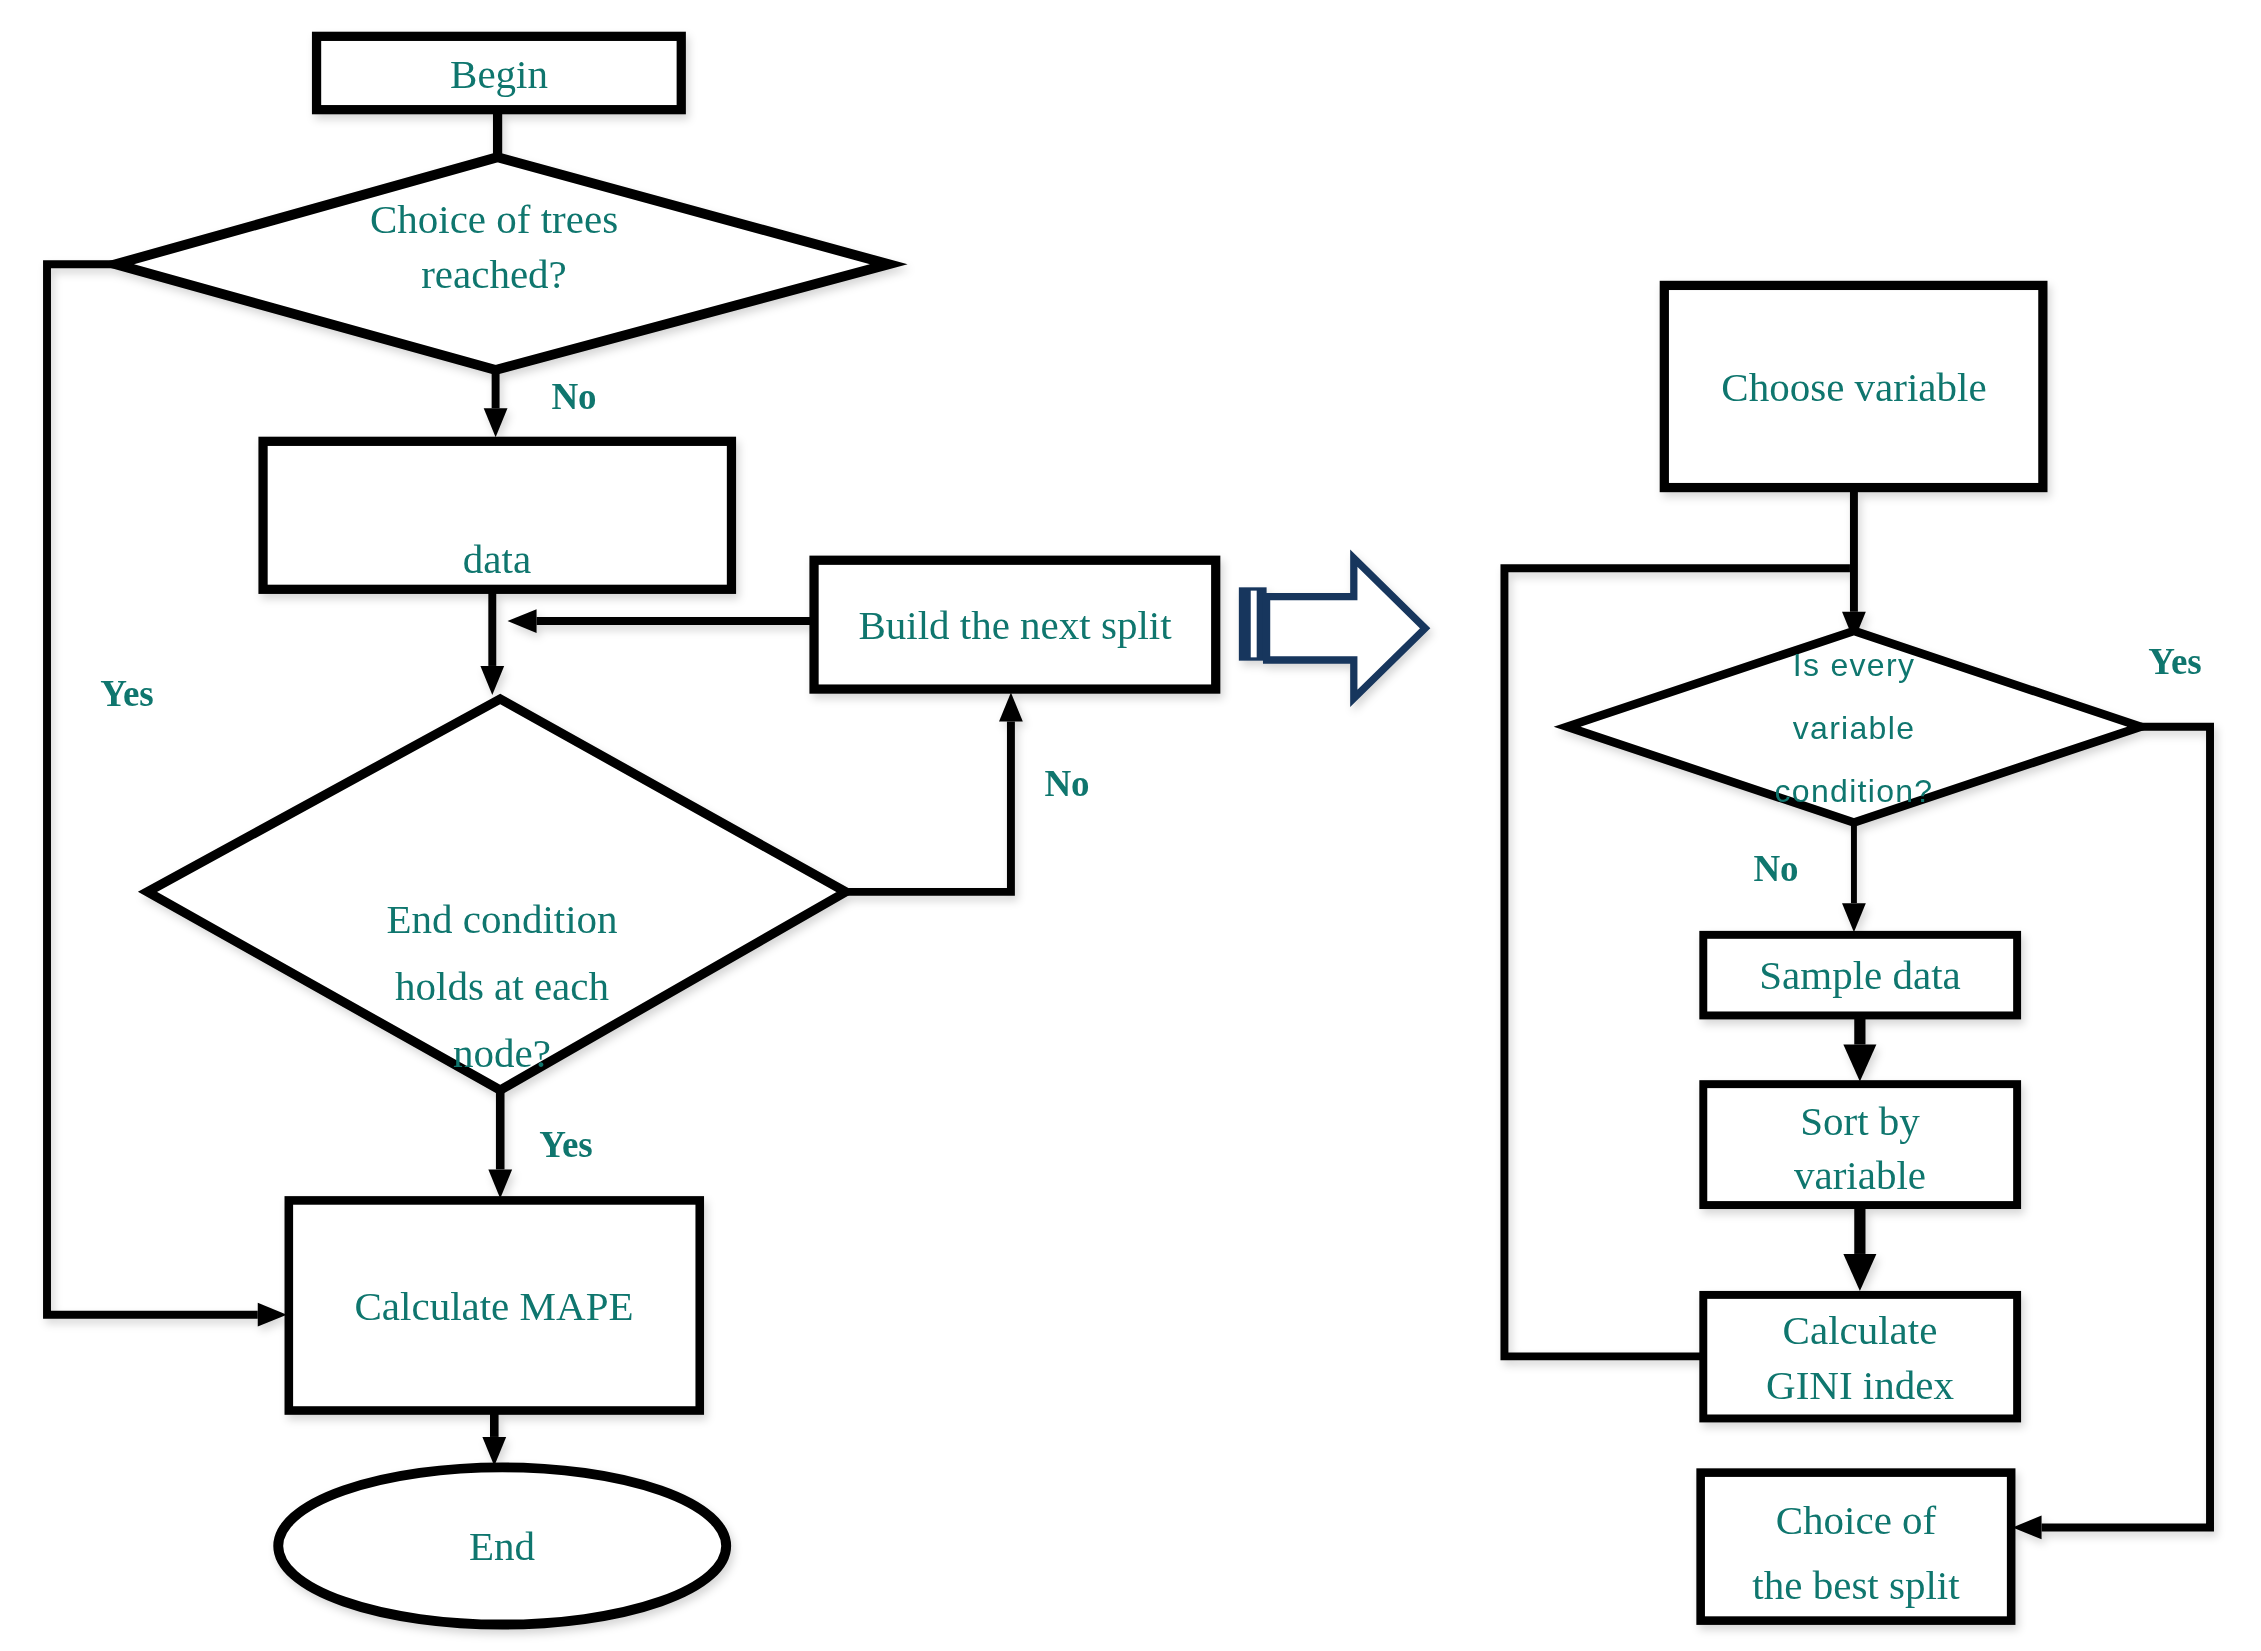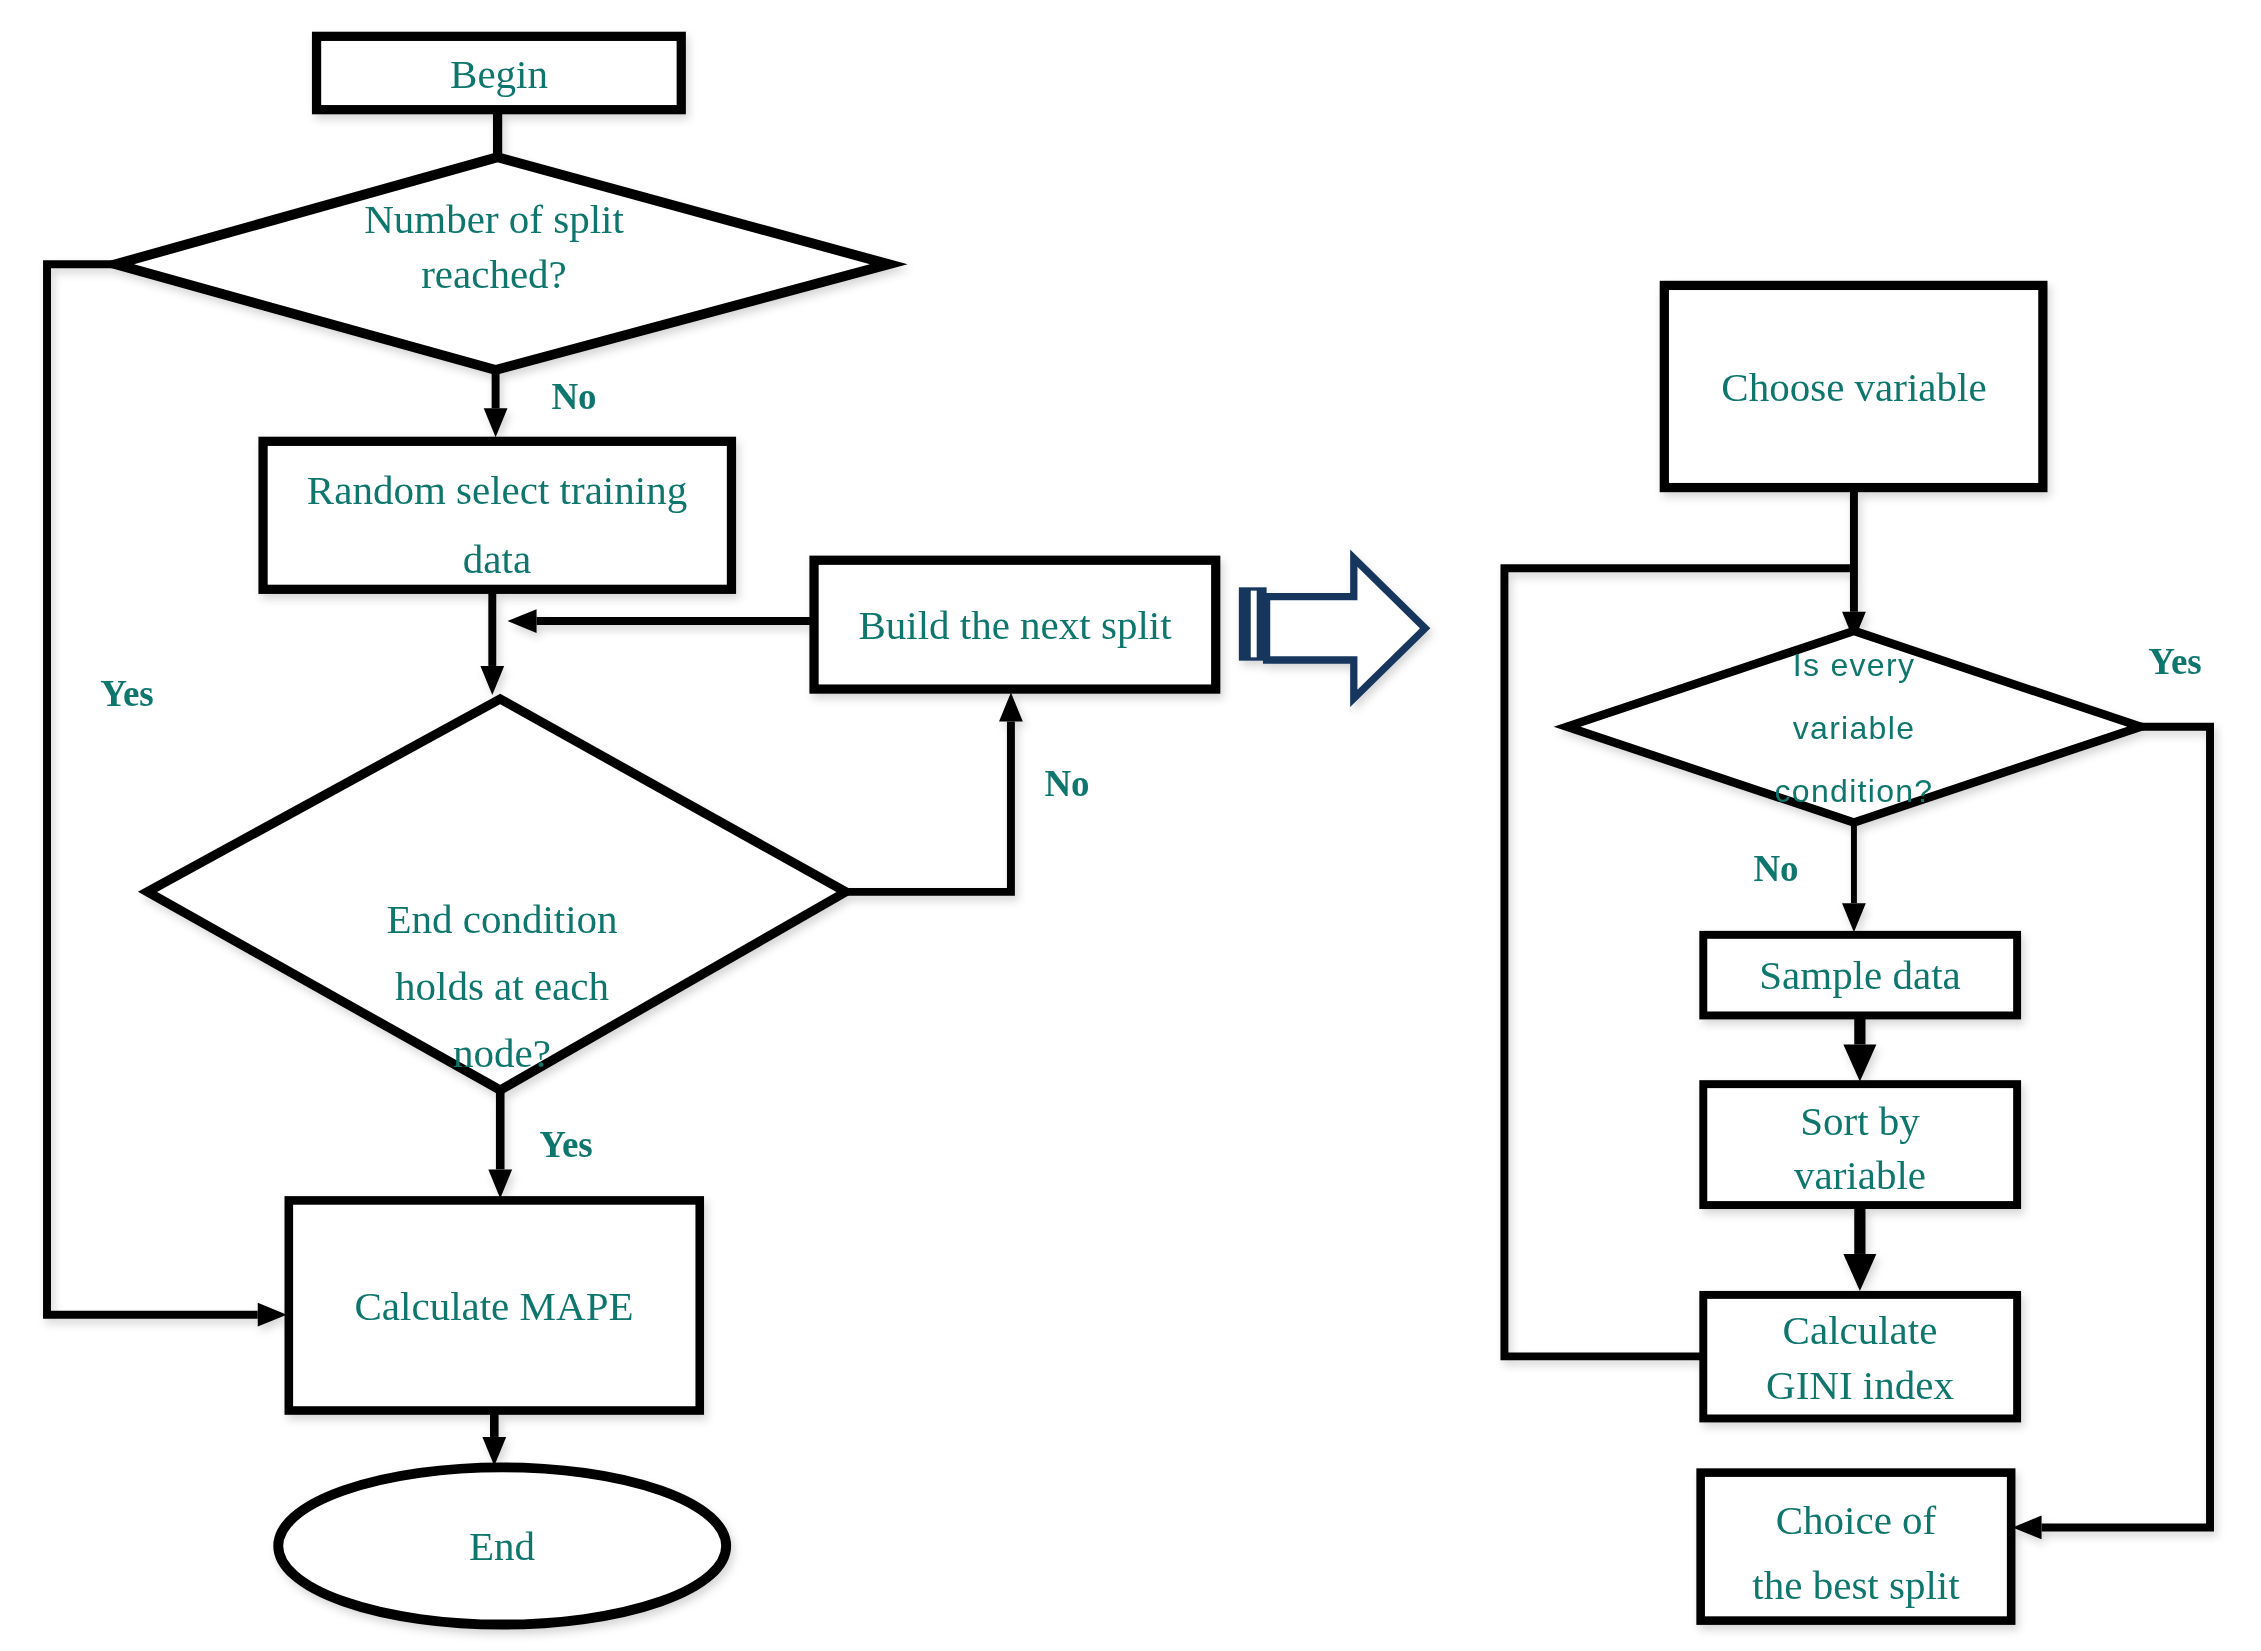--- a/index.html
+++ b/index.html
@@ -65,26 +65,25 @@
 
     <g>
       <rect x="1875" y="889" width="42" height="111" fill="#17365D"></rect>
       <rect x="1893" y="894" width="9" height="101" fill="#ffffff"></rect>
       <polygon points="1917,903 2049,903 2049,845 2157,951 2049,1057 2049,999 1917,999" fill="#ffffff" stroke-width="11" stroke-linejoin="miter" stroke="#17365D"></polygon>
     </g>
   </svg>
 
   <div class="lbl" style="left:499px;top:74px">Begin</div>
 
-  <div class="lbl" style="left:494px;top:219px">Number of split</div>
+  <div class="lbl" style="left:494px;top:219px">Choice of trees</div>
   <div class="lbl" style="left:494px;top:274px">reached?</div>
 
   <div class="lbl edge" style="left:574px;top:396px">No</div>
 
-  <div class="lbl" style="left:497px;top:490px">Random select training</div>
   <div class="lbl" style="left:497px;top:559px">data</div>
 
   <div class="lbl" style="left:1015px;top:625px">Build the next split</div>
 
   <div class="lbl edge" style="left:1067px;top:783px">No</div>
 
   <div class="lbl" style="left:502px;top:919px">End condition</div>
   <div class="lbl" style="left:502px;top:986px">holds at each</div>
   <div class="lbl" style="left:502px;top:1053px">node?</div>
 

